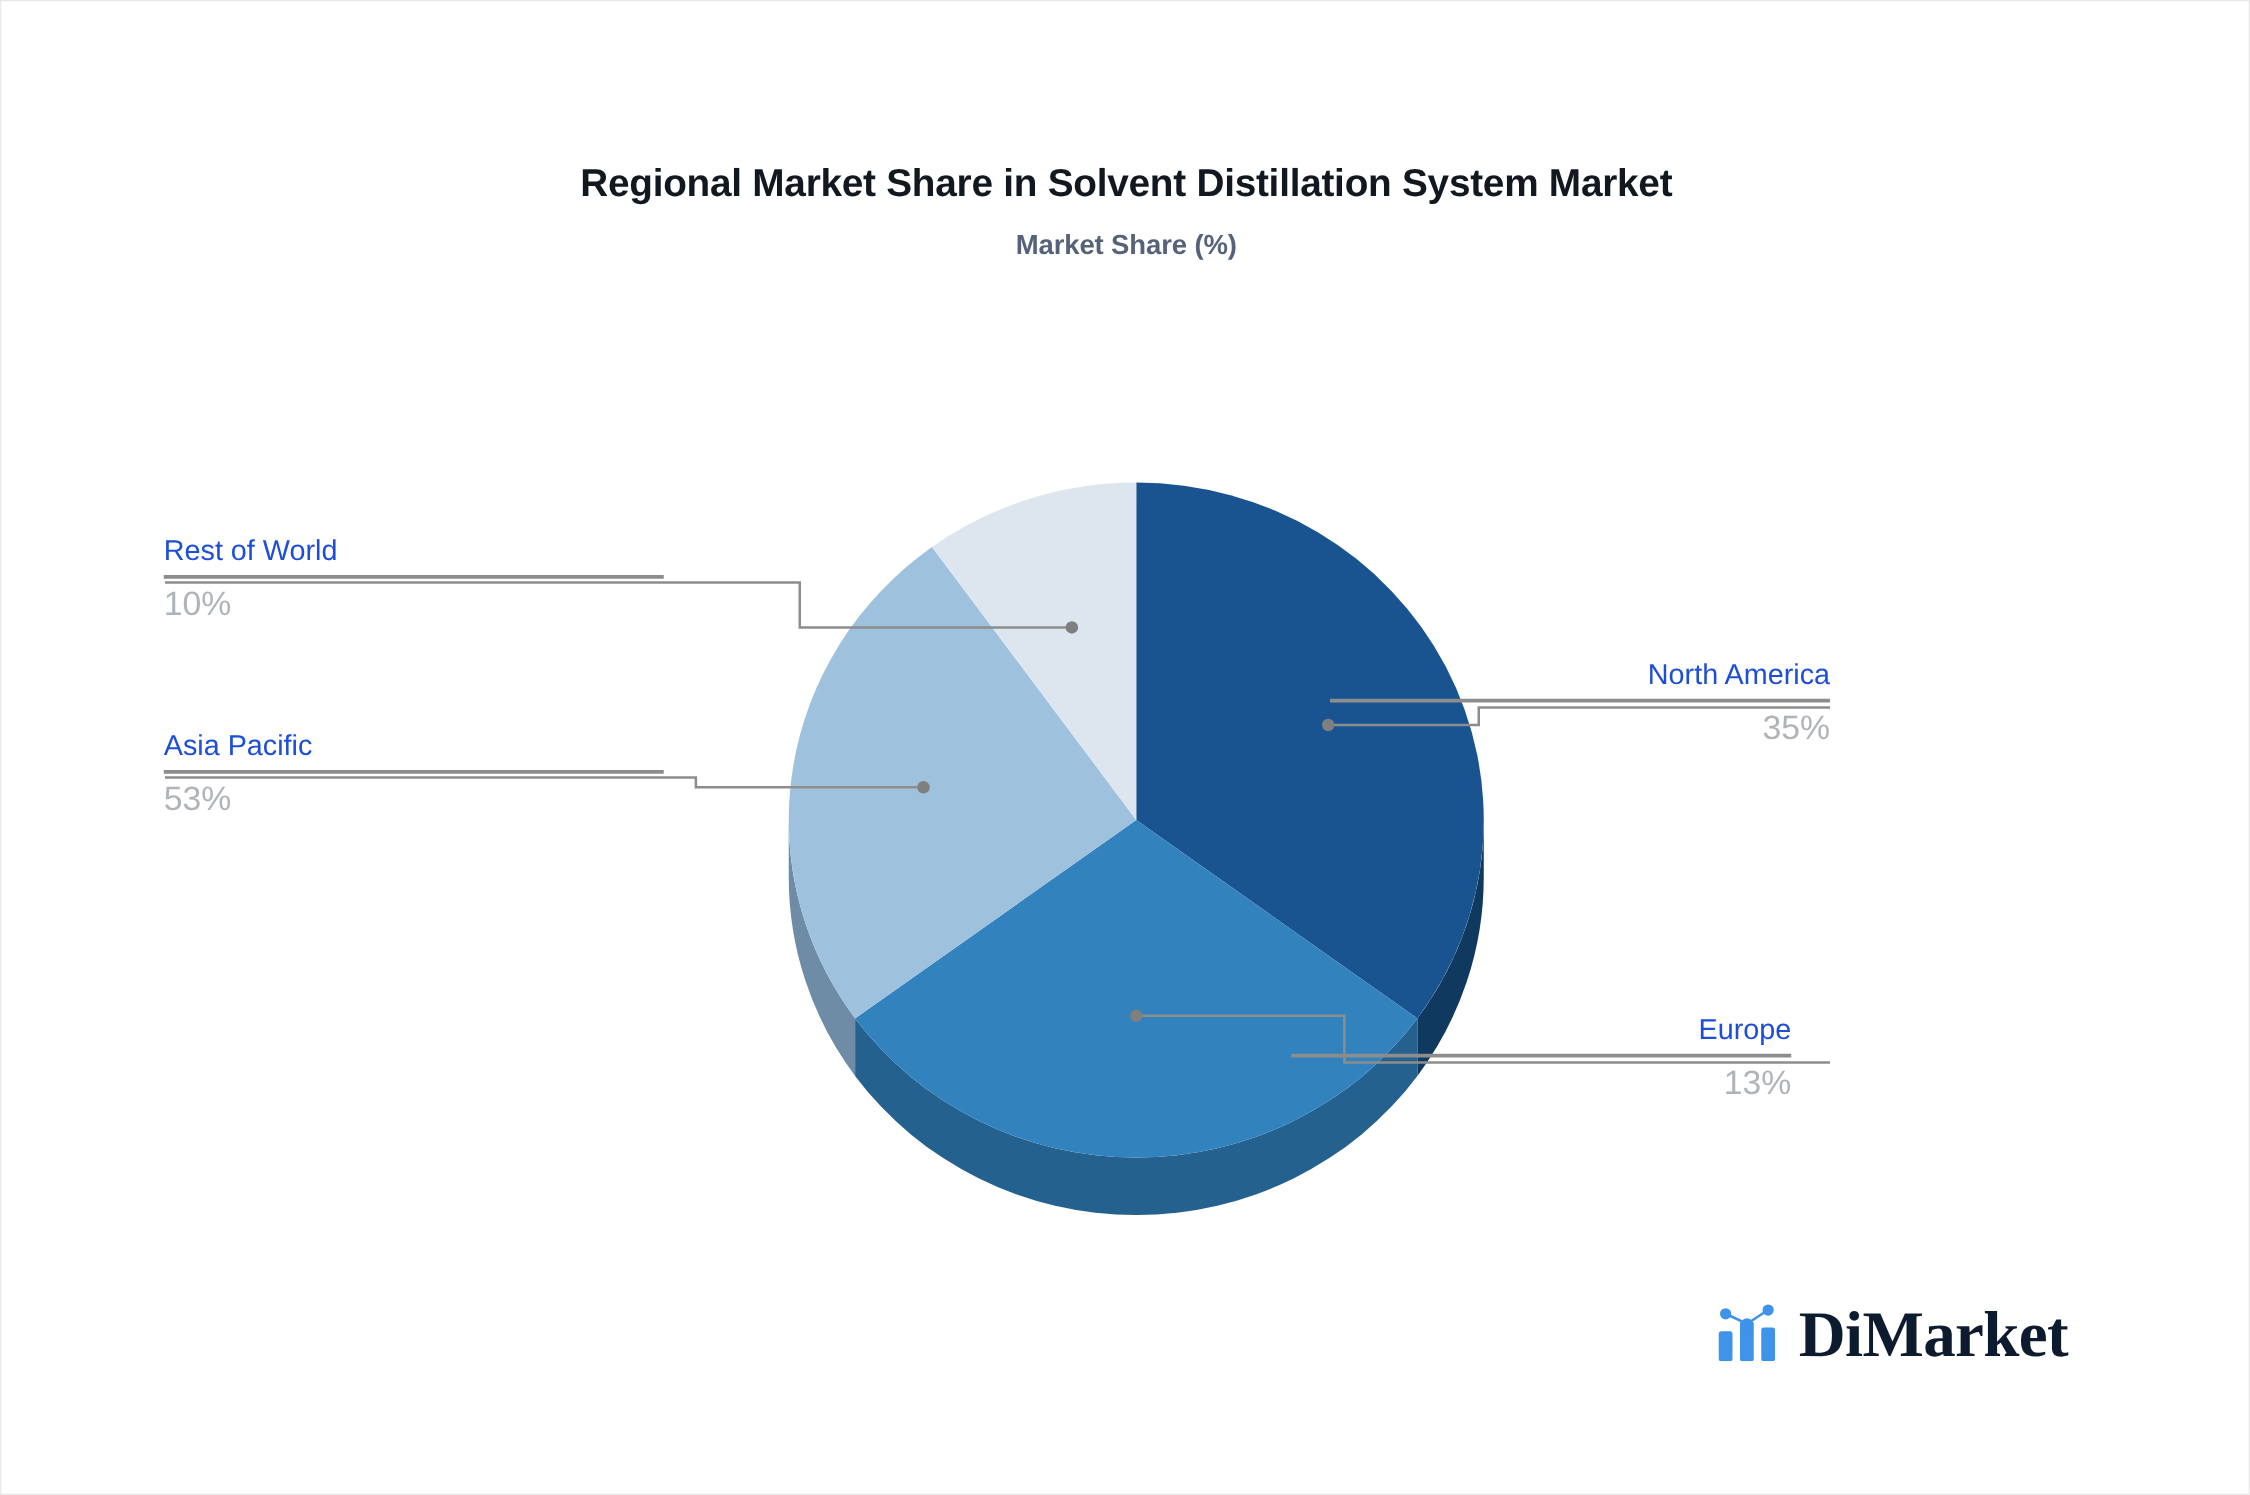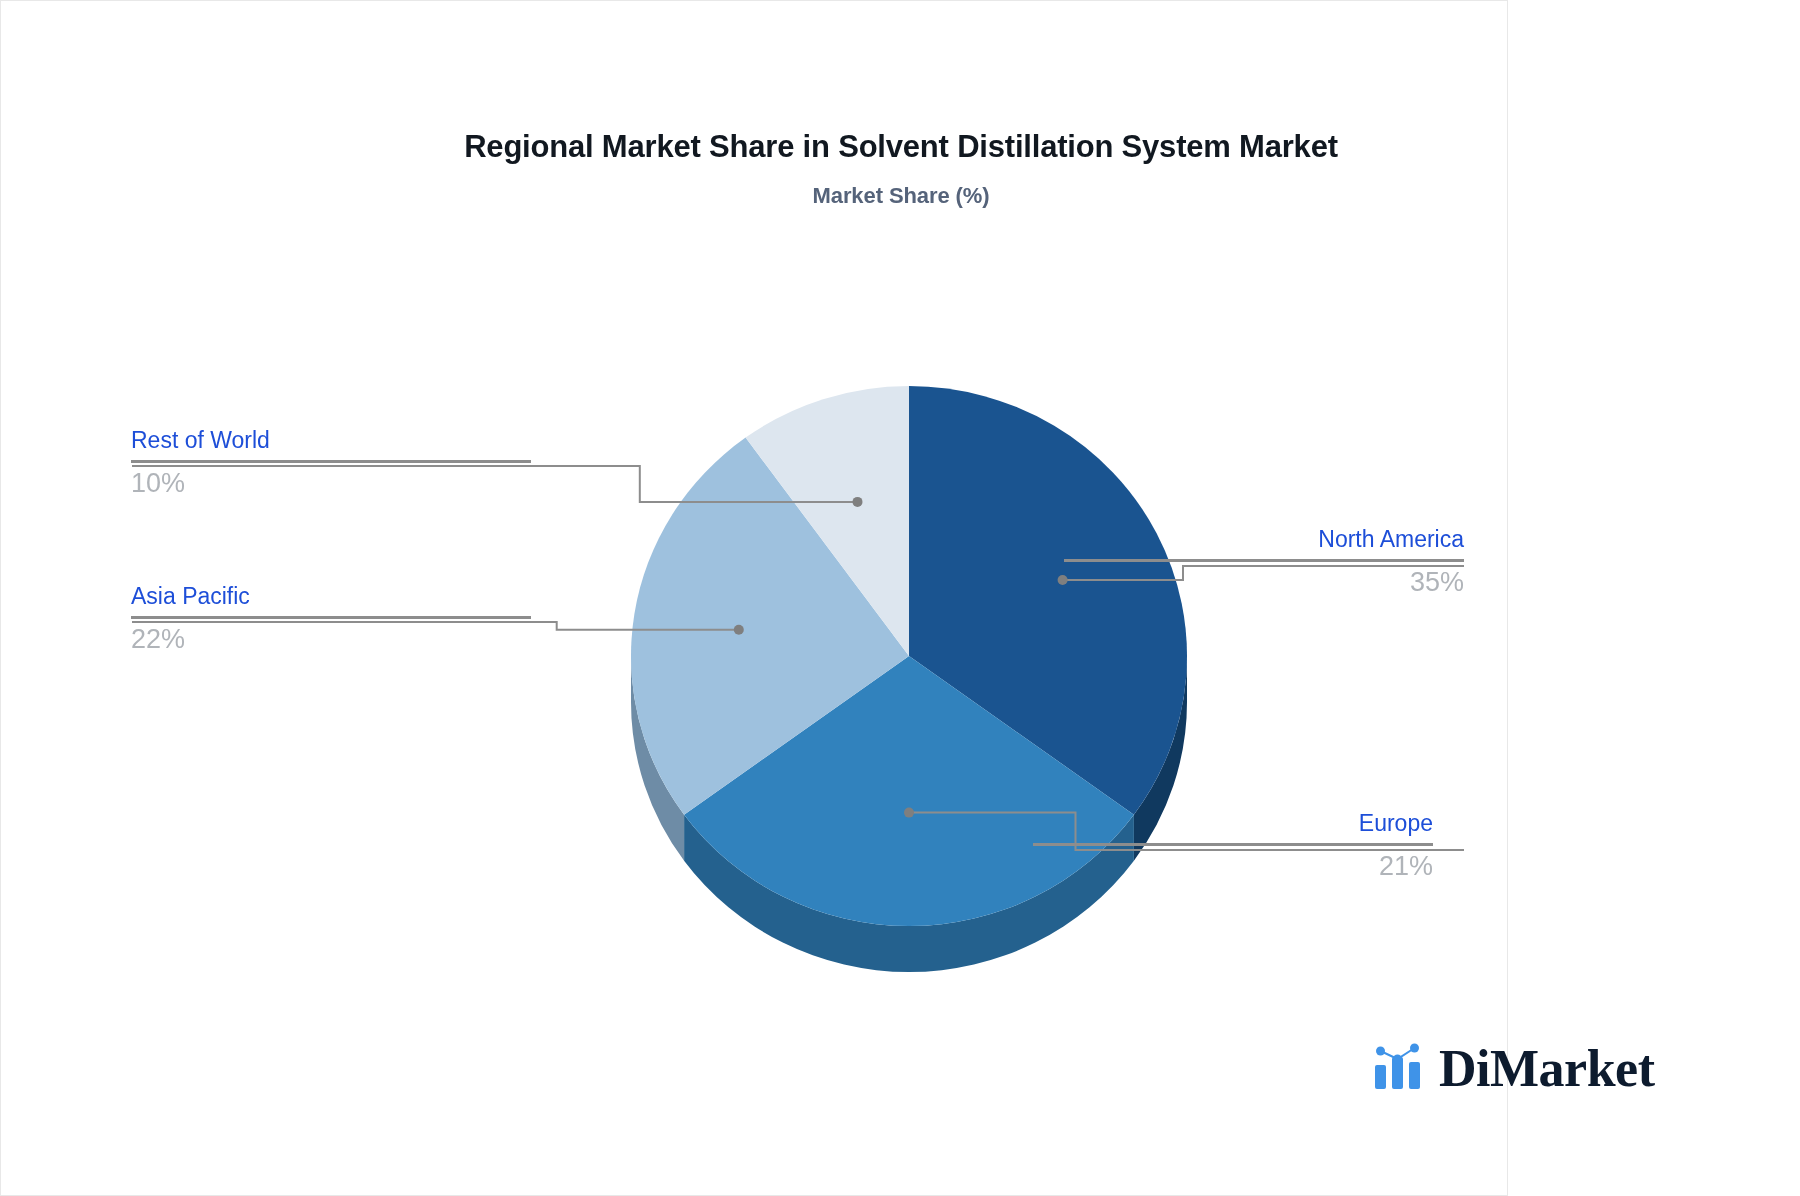--- a/index.html
+++ b/index.html
@@ -8,21 +8,21 @@
     background: #ffffff;
   }
   body {
     width: 1800px;
     height: 1196px;
     font-family: "Liberation Sans", sans-serif;
     overflow: hidden;
   }
   #page {
     position: relative;
-    width: 1508px;
+    width: 1800px;
     height: 1196px;
     background: #ffffff;
     box-sizing: border-box;
     border: 1px solid #e8e8e8;
   }
 
   
   #title-block {
     position: absolute;
     top: 128px;
@@ -151,27 +151,27 @@
 
   <div class="callout right-side" id="callout-north-america">
     <div class="cal-name">North America</div>
     <div class="cal-rule"></div>
     <div class="cal-value">35%</div>
   </div>
 
   <div class="callout right-side" id="callout-europe">
     <div class="cal-name">Europe</div>
     <div class="cal-rule"></div>
-    <div class="cal-value">21%</div>
+    <div class="cal-value">13%</div>
   </div>
 
   <div class="callout left-side" id="callout-asia-pacific">
     <div class="cal-name">Asia Pacific</div>
     <div class="cal-rule"></div>
-    <div class="cal-value">22%</div>
+    <div class="cal-value">53%</div>
   </div>
 
   <div class="callout left-side" id="callout-rest-of-world">
     <div class="cal-name">Rest of World</div>
     <div class="cal-rule"></div>
     <div class="cal-value">10%</div>
   </div>
 
   <div id="logo">
     <span>

